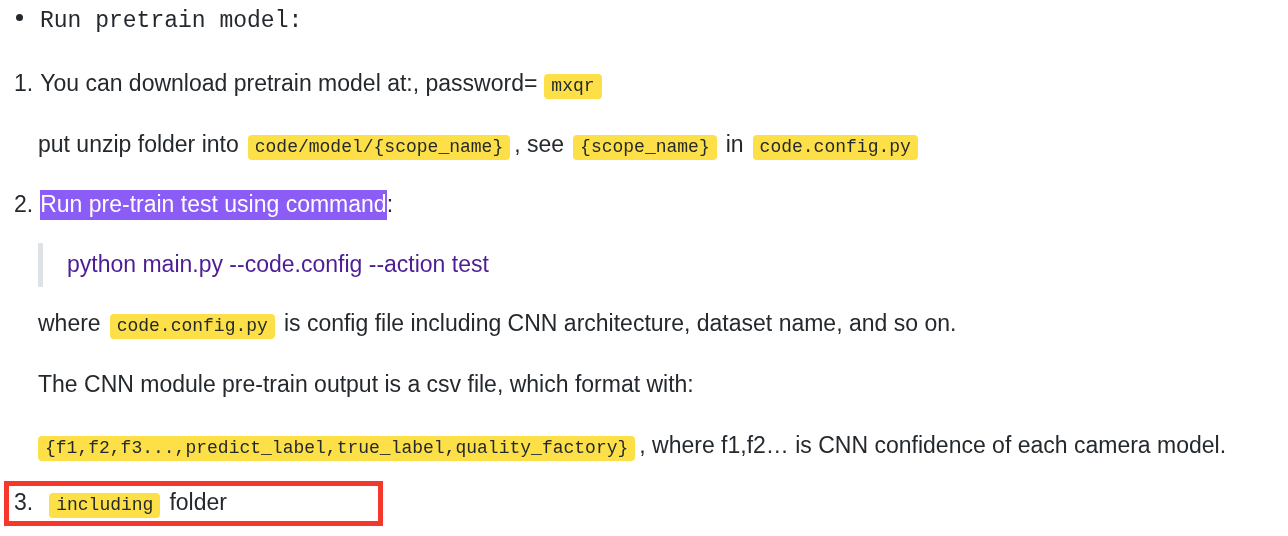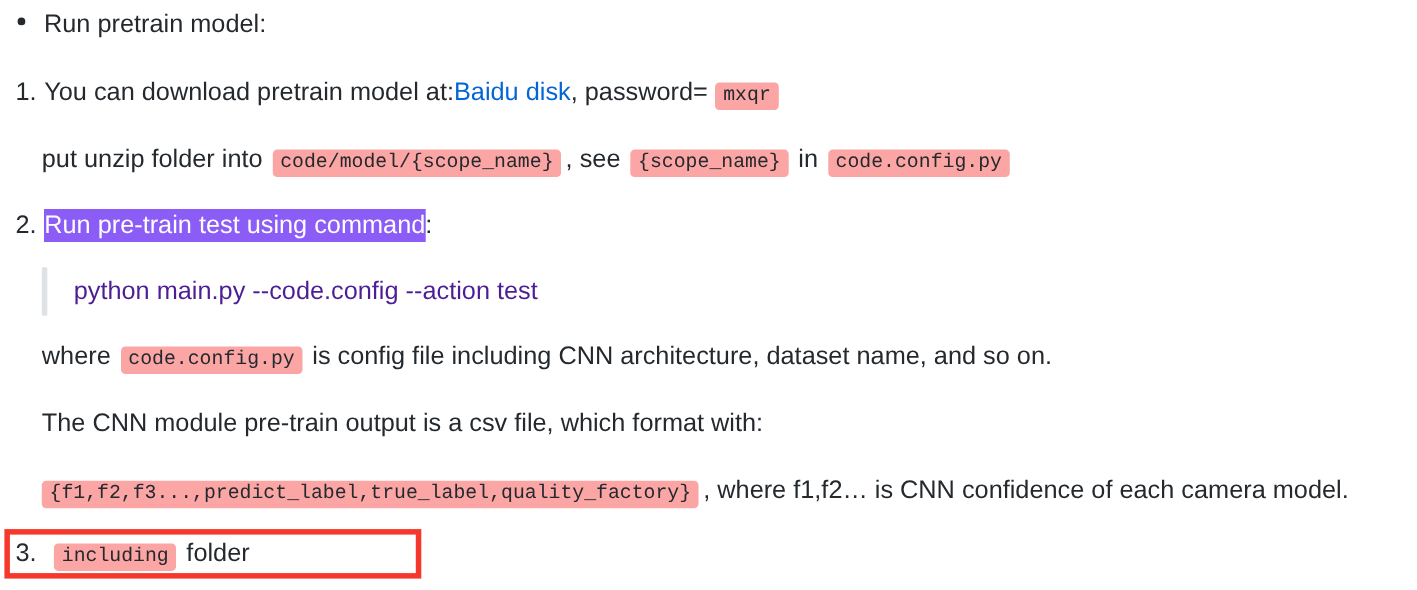--- a/index.html
+++ b/index.html
@@ -20,21 +20,21 @@
     position: relative;
     width: 1288px;
     height: 536px;
     box-sizing: border-box;
     padding: 0;
   }
 
   
   code.badge {
     font-family: "Liberation Mono", "DejaVu Sans Mono", monospace;
-    background: #fca5a5;
+    background: #fde047;
     border-radius: 4px;
     padding: 3px 7px 4px 7px;
     font-size: 18px;
     color: #24292e;
     white-space: pre;
     line-height: 1;
   }
 
   
   .bullet-row {
@@ -48,21 +48,21 @@
   .bullet-dot {
     width: 7px;
     height: 7px;
     border-radius: 50%;
     background: #24292e;
     display: inline-block;
     margin-right: 17px;
     position: relative;
     top: -6px;
   }
-  .bullet-text { font-size: 23px; color: #24292e; }
+  .bullet-text { font-size: 23px; color: #24292e; font-family: Liberation Mono, monospace; }
 
   
   .olitem {
     position: absolute;
     display: flex;
     align-items: baseline;
     font-size: 23px;
     white-space: nowrap;
   }
   .olnum {
@@ -144,21 +144,20 @@
 <div class="page">
 
   <div class="bullet-row">
     <span class="bullet-dot"></span>
     <span class="bullet-text">Run pretrain model:</span>
   </div>
 
   <div class="olitem" id="item1">
     <span class="olnum">1.</span>
     <span class="oltext">You can download pretrain model at: </span>
-    <a class="link" href="#">Baidu disk</a>
     <span class="oltext">, password=</span>
     <span style="width:7px"></span>
     <code class="badge">mxqr</code>
   </div>
 
   <div class="para" id="para-unzip">
     <span>put unzip folder into</span>
     <span style="width:9px"></span>
     <code class="badge">code/model/{scope_name}</code>
     <span style="width:4px"></span>

